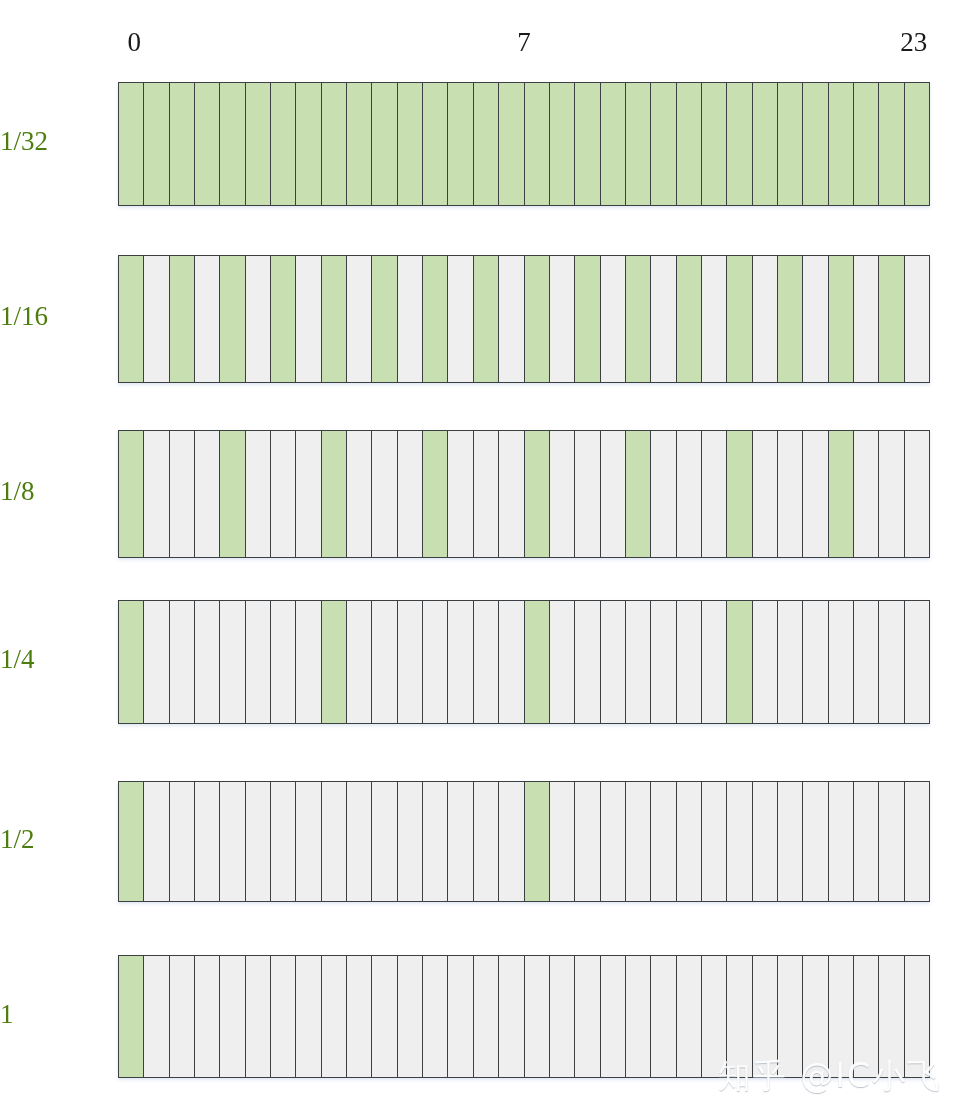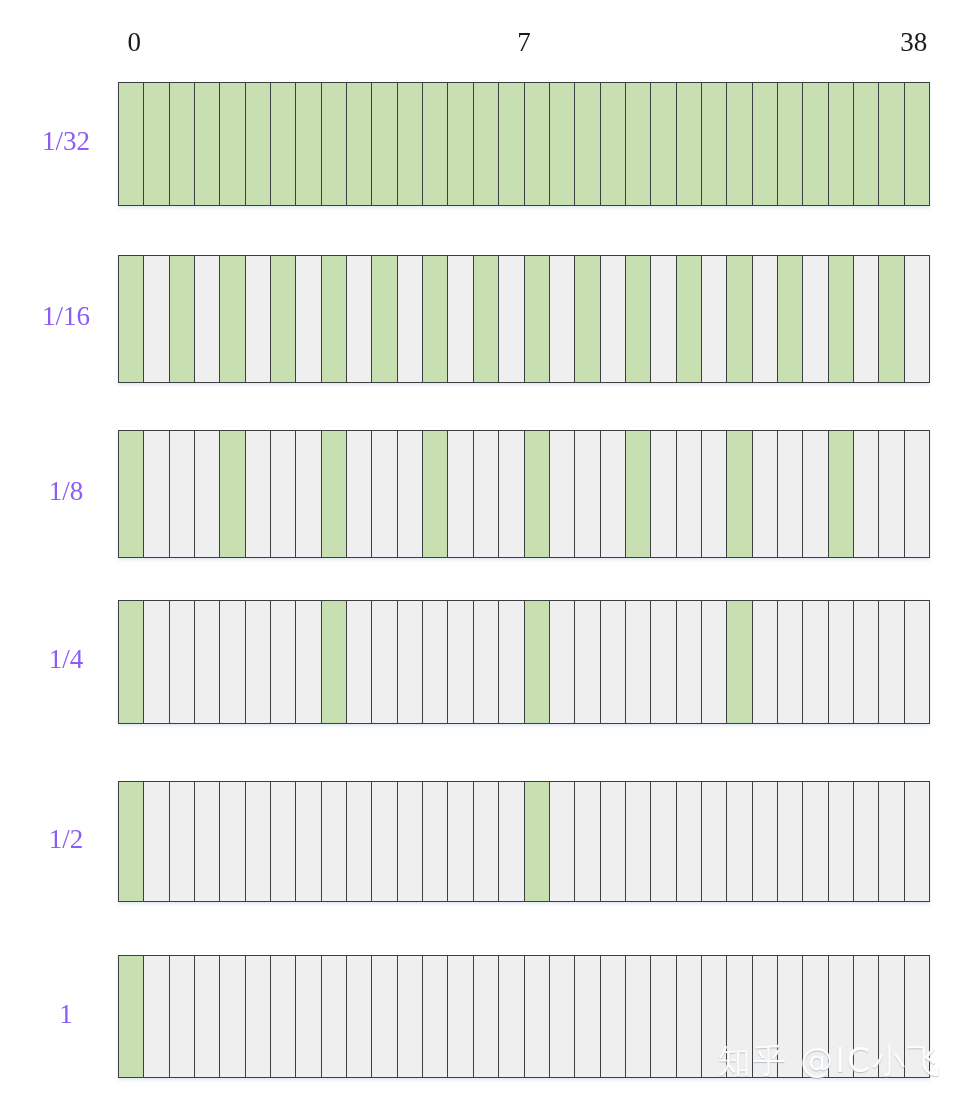--- a/index.html
+++ b/index.html
@@ -43,25 +43,24 @@
   }
 
   
   .row {
     position: absolute;
     left: 0;
     width: 954px;
   }
   .row-label {
     position: absolute;
-    left: 12px;
+    left: 0;
     width: 108px;
-    text-align: center;
     font-size: 27px;
-    color: #8b5cf6;
+    color: #4d7c0f;
     font-family: "Liberation Serif", "DejaVu Serif", serif;
     white-space: nowrap;
   }
   .bar {
     position: absolute;
     left: 118px;
     width: 812px;
     box-sizing: border-box;
     display: flex;
     border: 1.5px solid #3d4043;
@@ -78,40 +77,40 @@
     border-right: none;
   }
   .cell.on {
     background: #c7dfb1;
   }
 
   
   .watermark {
     position: absolute;
     right: 12px;
-    bottom: 18px;
+    bottom: 3px;
     font-size: 33px;
     color: #ffffff;
     opacity: 0.92;
     letter-spacing: 2px;
     text-shadow: 0 1px 1px rgba(170,180,190,0.85);
     font-family: "DejaVu Sans", "Liberation Sans", sans-serif;
     pointer-events: none;
     white-space: nowrap;
   }
 </style>
 </head>
 <body>
 
 <div id="diagram">
 
   <div class="axis">
       <div class="axis-tick" style="left: 134.24px;">0</div>
       <div class="axis-tick" style="left: 524px;">7</div>
-      <div class="axis-tick" style="left: 913.76px;">38</div>
+      <div class="axis-tick" style="left: 913.76px;">23</div>
     </div>
 
   <div id="rows-container">
       <div class="row" style="top: 82px; height: 124px;">
         <div class="row-label" style="top: 44px;">1/32</div>
         <div class="bar" style="height: 124px;">
           <div class="cell on"></div>
           <div class="cell on"></div>
           <div class="cell on"></div>
           <div class="cell on"></div>

